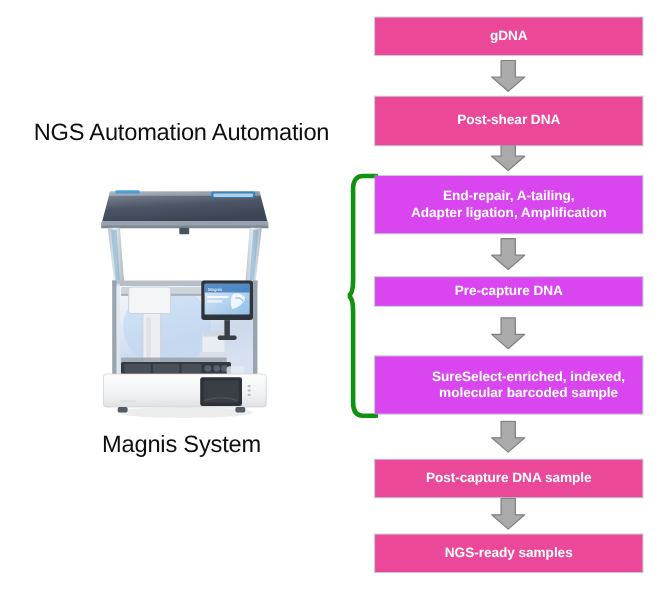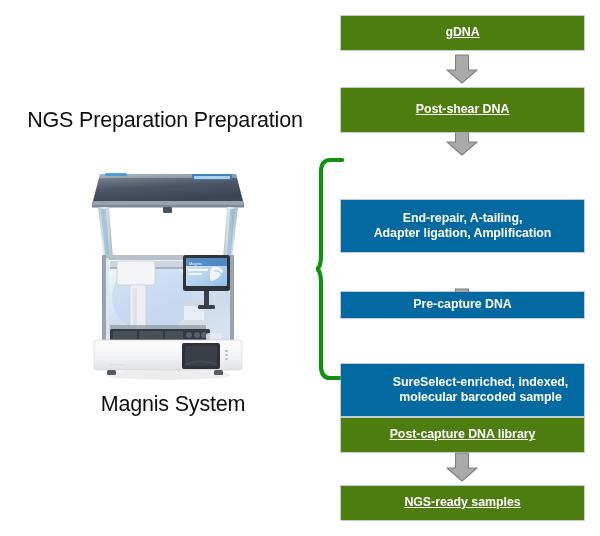--- a/index.html
+++ b/index.html
@@ -43,21 +43,20 @@
     position: absolute;
     left: 0;
     top: 392px;
     width: 330px;
     text-align: center;
     font-size: 21.5px;
     font-weight: 400;
     letter-spacing: -0.2px;
     color: #0f0f0f;
     white-space: nowrap;
-    padding-left: 8px;
   }
 
   
   #instrument {
     position: absolute;
     left: 86px;
     top: 157px;
     width: 164px;
     height: 226px;
   }
@@ -82,22 +81,22 @@
     justify-content: center;
     text-align: center;
     color: #ffffff;
     font-size: 12.4px;
     font-weight: 600;
     line-height: 15.5px;
     letter-spacing: -0.05px;
     border: 1px solid rgba(255,255,255,0.0);
     box-shadow: 0 0 0 1px rgba(150,160,175,0.55);
   }
-  .node.blue  { background: #4d7c0f; text-decoration: underline; }
-  .node.green { background: #0369a1; margin-top: 40px; }
+  .node.blue  { background: #ec4899; }
+  .node.green { background: #d946ef; }
   .node span  { display: block; padding: 0 6px; }
 
   
   .arrow {
     position: absolute;
     width: 34px;
     height: 30px;
     left: 104px;
   }
   .arrow svg { display: block; }
@@ -110,21 +109,21 @@
     width: 28px;
     height: 226px;
   }
   #brace svg { display: block; }
 </style>
 </head>
 <body>
 
 <div id="left-panel">
 
-  <div id="headline">NGS Preparation Preparation</div>
+  <div id="headline">NGS Automation Automation</div>
 
   <div id="instrument">
     <svg width="164" height="226" viewBox="0 0 164 226" xmlns="http://www.w3.org/2000/svg">
       <defs>
         <linearGradient id="hoodGrad" x1="0" y1="0" x2="0.35" y2="1">
           <stop offset="0%" stop-color="#9fa9b4"></stop>
           <stop offset="22%" stop-color="#6d7785"></stop>
           <stop offset="55%" stop-color="#4c5666"></stop>
           <stop offset="100%" stop-color="#3c4554"></stop>
         </linearGradient>
@@ -300,18 +299,18 @@
     <div class="node green" style="top: 160px; height: 52px;">
       <span>End-repair, A-tailing,<br>Adapter ligation, Amplification</span>
     </div>
     <div class="node green" style="top: 252px; height: 26px;">
       <span>Pre-capture DNA</span>
     </div>
     <div class="node green" style="top: 324px; height: 52px; padding-left: 36px;">
       <span>SureSelect-enriched, indexed,<br>molecular barcoded sample</span>
     </div>
     <div class="node blue" style="top: 418px; height: 34px;">
-      <span>Post-capture DNA library</span>
+      <span>Post-capture DNA sample</span>
     </div>
     <div class="node blue" style="top: 486px; height: 34px;">
       <span>NGS-ready samples</span>
     </div>
   </div>
 
 </body></html>

